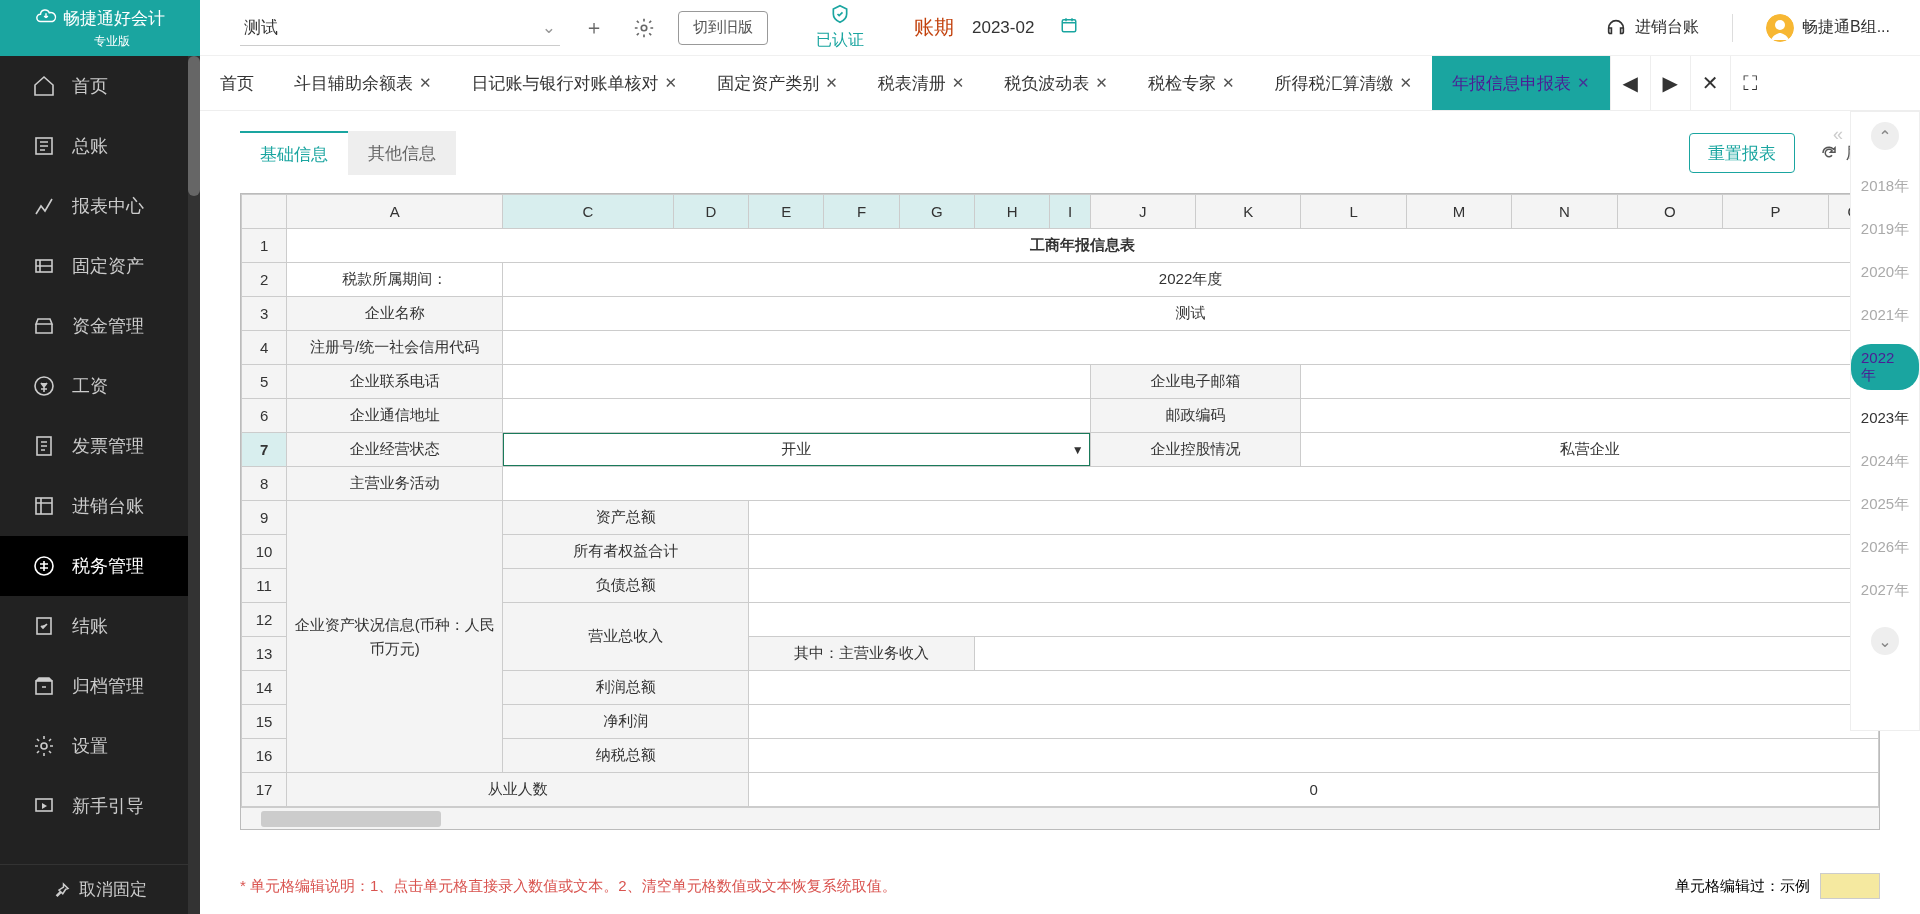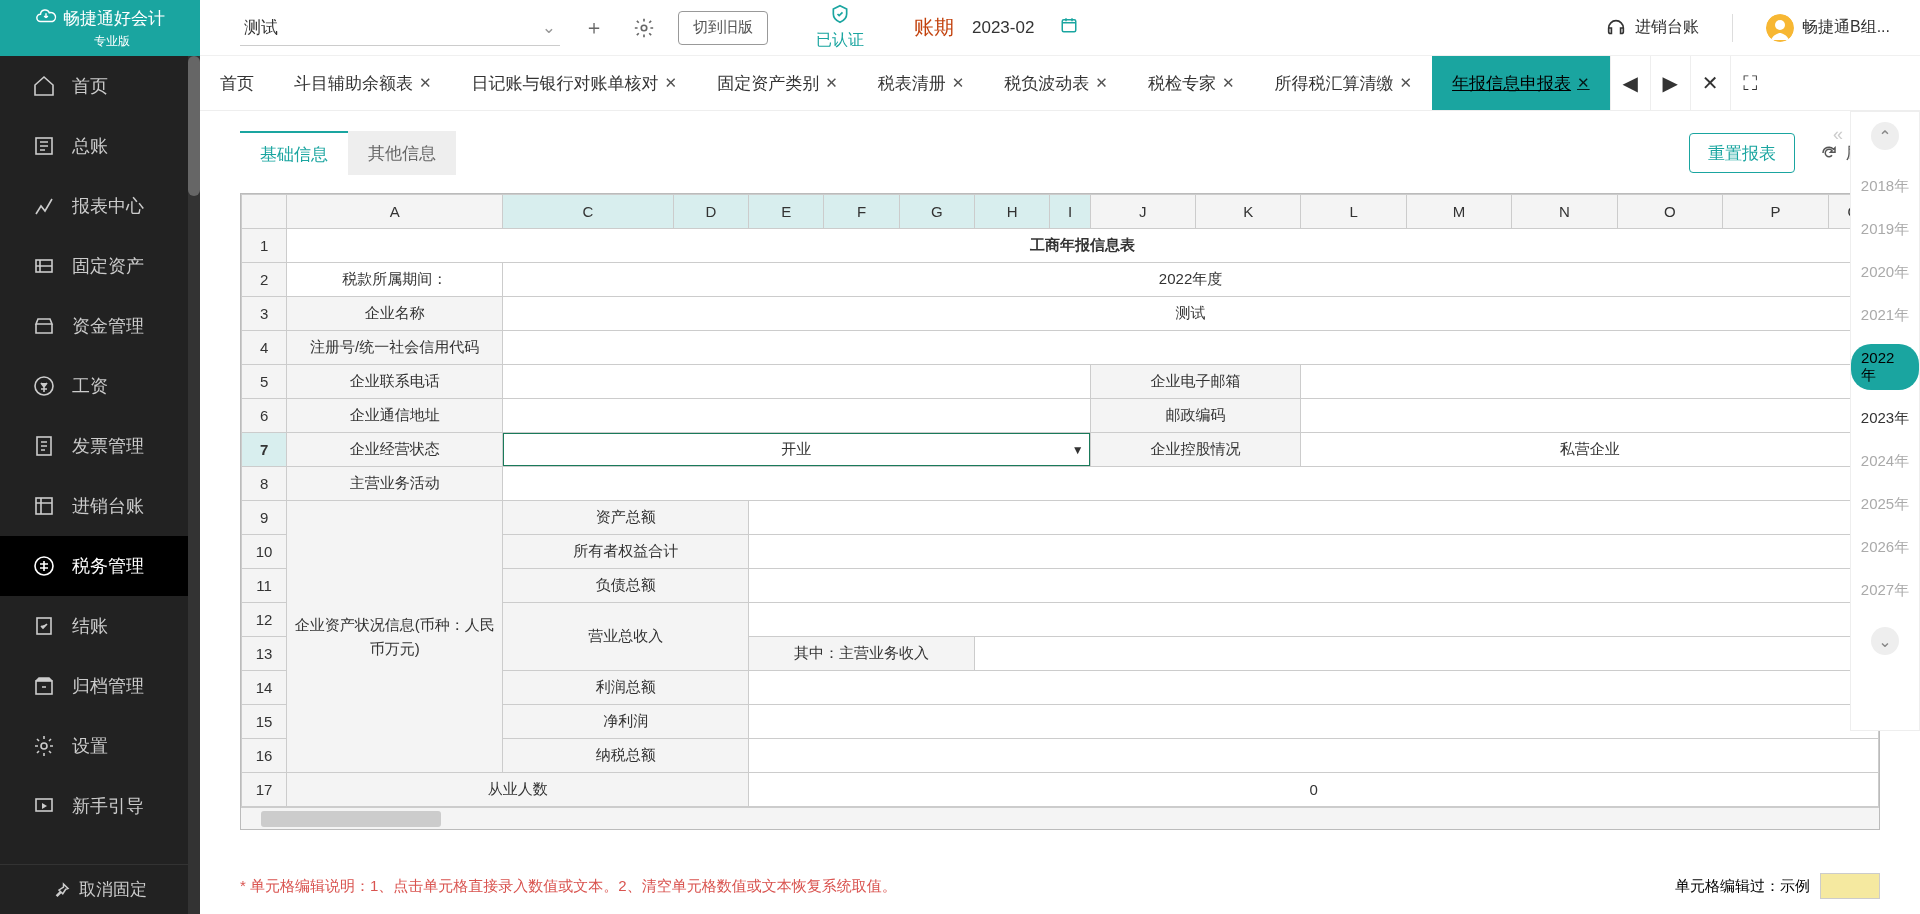--- a/index.html
+++ b/index.html
@@ -33,21 +33,21 @@
 .sb-item { height:60px; display:flex; align-items:center; gap:16px; padding-left:32px; font-size:18px; color:#ccc; cursor:pointer; }
 .sb-item.active { background:#000; color:#fff; }
 .sb-item svg { width:24px; height:24px; fill:currentColor; }
 .sb-footer { height:50px; display:flex; align-items:center; justify-content:center; gap:8px; color:#ccc; font-size:17px; cursor:pointer; border-top:1px solid #333; }
 .sb-scrollbar { position:absolute; right:0; top:0; width:12px; height:100%; background:#333; }
 .sb-thumb { width:12px; height:140px; background:#666; border-radius:6px; }
 
 
 .tabs-row { position:absolute; left:200px; top:56px; right:0; height:55px; background:#fff; display:flex; align-items:stretch; border-bottom:1px solid #eee; }
 .tab { padding:0 20px; display:flex; align-items:center; gap:6px; font-size:17px; color:#333; cursor:pointer; white-space:nowrap; }
-.tab.active { background:#1aa5a0; color:#000000;text-decoration:underline; }
+.tab.active { background:#1aa5a0; color:#4c1d95; }
 .tab-close { font-size:15px; color:inherit; opacity:.85; }
 .tab-nav { width:40px; display:flex; align-items:center; justify-content:center; font-size:20px; color:#333; cursor:pointer; border-left:1px solid #eee; }
 
 
 .content { position:absolute; left:200px; top:111px; width:1720px; height:803px; background:#fff; padding:20px 40px 0 40px; }
 .content-header { display:flex; align-items:center; margin-bottom:18px; }
 .mini-tabs { display:flex; }
 .mini-tab { height:44px; padding:0 20px; display:flex; align-items:center; font-size:17px; cursor:pointer; background:#eee; color:#666; }
 .mini-tab.active { background:#fff; color:#1aa5a0; border-top:2px solid #1aa5a0; }
 .hdr-spacer { flex:1; }
@@ -71,21 +71,21 @@
 .active-cell::after { content:''; position:absolute; inset:-1px; border:2px solid #1a7a5a; pointer-events:none; }
 .dd-arrow { position:absolute; right:6px; top:50%; transform:translateY(-50%); font-size:12px; color:#333; }
 .hscroll { height:22px; background:#f4f4f4; border-top:1px solid #ccc; position:relative; }
 .hscroll-thumb { position:absolute; left:20px; top:3px; width:180px; height:16px; background:#ccc; border-radius:3px; }
 
 
 .year-rail { position:absolute; right:0; top:111px; width:70px; height:620px; background:#fff; border:1px solid #eee; display:flex; flex-direction:column; align-items:center; padding:10px 0; }
 .yr-btn { width:28px; height:28px; border-radius:50%; background:#eee; color:#888; display:flex; align-items:center; justify-content:center; cursor:pointer; font-size:16px; margin-bottom:15px; }
 .yr { font-size:15px; color:#aaa; padding:12px 0; cursor:pointer; }
 .yr.near { color:#333; }
-.yr.active { background:#1aa5a0; color:#000000; border-radius:20px; padding:5px 10px; margin:7px 0; }
+.yr.active { background:#1aa5a0; color:#4c1d95; border-radius:20px; padding:5px 10px; margin:7px 0; }
 .rail-collapse { position:absolute; left:-18px; top:12px; color:#ccc; font-size:18px; cursor:pointer; }
 
 
 .footer-note { position:absolute; left:40px; bottom:15px; right:40px; display:flex; align-items:center; font-size:15px; }
 .note-text { color:#d9534f; }
 .edit-box { width:60px; height:26px; background:#f5e9a0; border:1px solid #ccc; margin-left:10px; display:inline-block; }
 </style>
 </head>
 <body>
 

